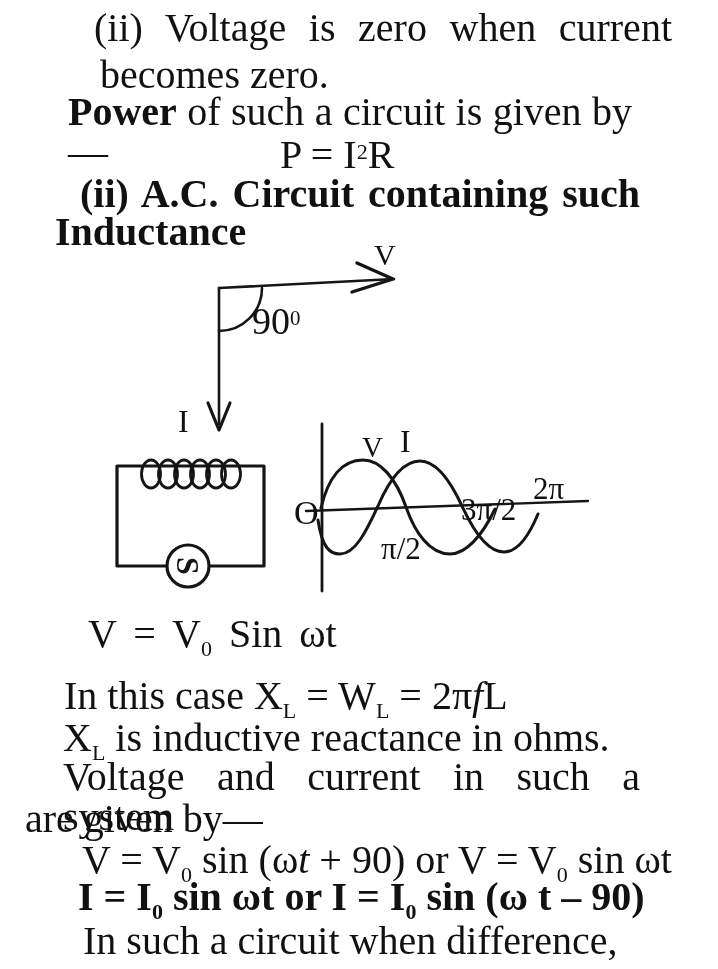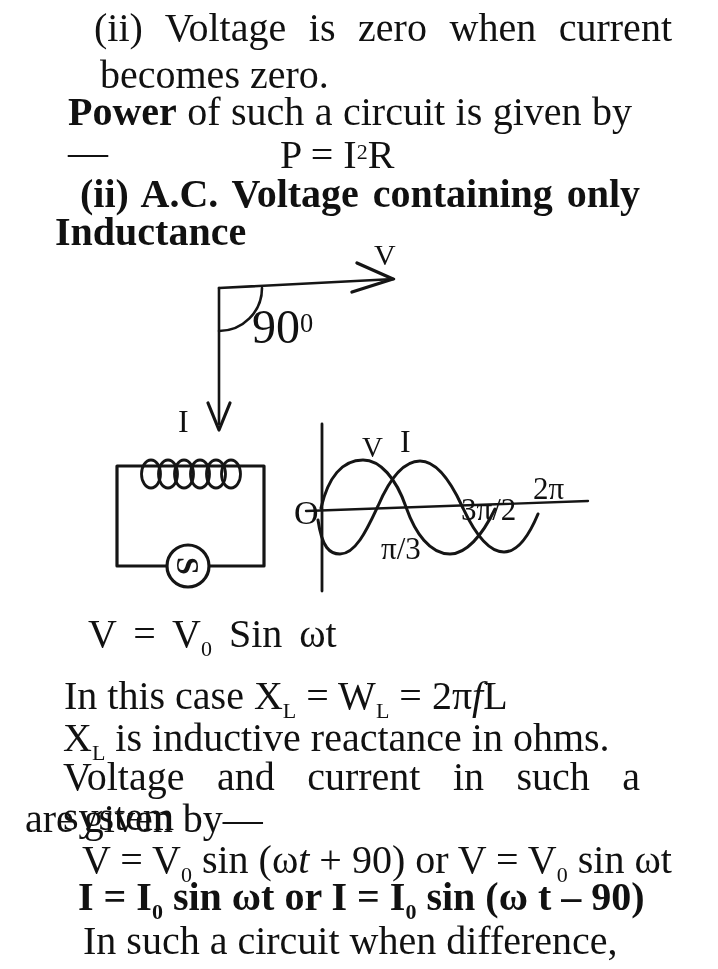--- a/index.html
+++ b/index.html
@@ -62,44 +62,44 @@
 
     <g>
       <path stroke-width="2.8" d="M 322 424 L 322 591"></path>
       <path stroke-width="2.4" d="M 306 511 L 588 501"></path>
       <path stroke-width="3" d="M 321 508 C 328 478 342 460 363 460 C 380 460 396 478 406 507 C 415 533 430 554 450 554 C 466 554 482 536 495 509"></path>
       <path stroke-width="3" d="M 318 520 C 322 548 330 554 340 554 C 355 554 366 532 378 506 C 390 478 404 461 420 461 C 436 461 450 480 462 506 C 473 530 488 552 504 552 C 516 552 528 538 538 514"></path>
     </g>
   </svg>
 
   <div class="fig-label" style="left:374px;top:238px;font-size:30px;">V</div>
-  <div class="fig-label" style="left:252px;top:299px;font-size:48px;">
+  <div class="fig-label" style="left:252px;top:299px;font-size:38px;">
     <span>90</span><sup class="s">0</sup>
   </div>
   <div class="fig-label" style="left:178px;top:403px;font-size:32px;">I</div>
 
   <div class="fig-label" style="left:294px;top:494px;font-size:34px;">O</div>
   <div class="fig-label" style="left:362px;top:431px;font-size:29px;">V</div>
   <div class="fig-label" style="left:400px;top:423px;font-size:32px;">I</div>
   <div class="fig-label" style="left:461px;top:471px;font-size:31px;margin-top:21px;">3π/2</div>
   <div class="fig-label" style="left:533px;top:471px;font-size:31px;">2π</div>
-  <div class="fig-label" style="left:381px;top:531px;font-size:31px;">π/3</div>
+  <div class="fig-label" style="left:381px;top:531px;font-size:31px;">π/2</div>
 
   <div class="line just" style="left:62px;top:8px;width:578px;margin-left:32px;">(ii) Voltage is zero when current</div>
   <div class="line" style="left:100px;top:55px;">becomes zero.</div>
 
   <div class="line just" style="left:68px;top:92px;width:564px;">
     <span class="bold">Power</span><span> of such a circuit is given by—</span>
   </div>
 
   <div class="line" style="left:280px;top:135px;">
     <span>P = I</span><sup class="s">2</sup><span>R</span>
   </div>
 
-  <div class="line just bold" style="left:80px;top:174px;width:560px;">(ii) A.C. Voltage containing only</div>
+  <div class="line just bold" style="left:80px;top:174px;width:560px;">(ii) A.C. Circuit containing such</div>
   <div class="line bold" style="left:25px;top:212px;margin-left:30px;">Inductance</div>
 
   <div class="line eq" style="left:88px;top:614px;">
     <span>V = V</span><sub class="s">0</sub><span> Sin ωt</span>
   </div>
 
   <div class="line" style="left:64px;top:676px;">
     <span>In this case X</span><sub class="s">L</sub><span> = W</span><sub class="s">L</sub><span> = 2π</span><span class="it">f</span><span>L</span>
   </div>
 

